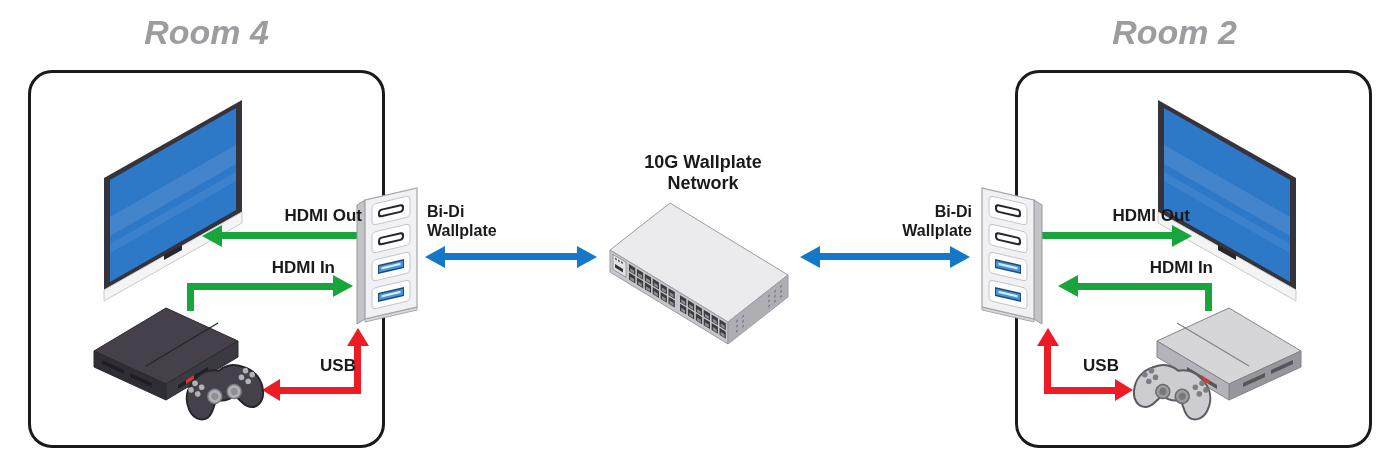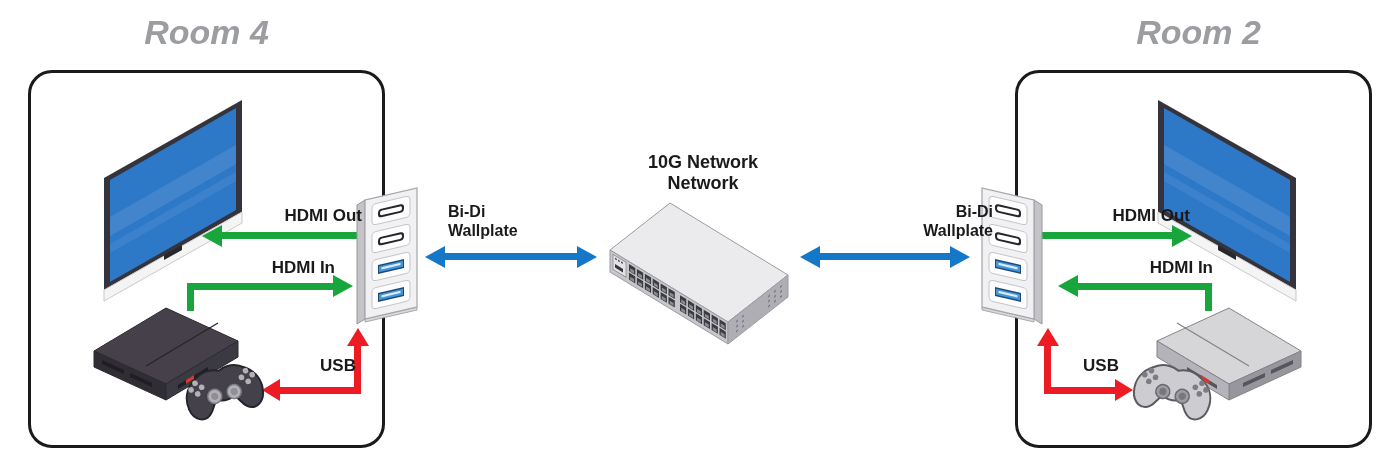--- a/index.html
+++ b/index.html
@@ -2,21 +2,21 @@
 <html><head>
 <meta charset="utf-8">
 <style>
   html,body{margin:0;padding:0;background:#ffffff;}
   .canvas{position:relative;width:1400px;height:471px;background:#ffffff;overflow:hidden;
           font-family:"Liberation Sans",sans-serif;}
   .room-box{position:absolute;box-sizing:border-box;border:3px solid #1a1a1a;border-radius:24px;background:transparent;z-index:0;}
   .room-title{position:absolute;text-align:center;font-size:34px;font-weight:bold;font-style:italic;color:#9b9da1;z-index:5;}
   .lbl{position:absolute;font-weight:bold;color:#1a1a1a;font-size:17px;line-height:20px;z-index:6;}
   .lbl.center{text-align:right;}
-  .lbl.small{font-size:16px;line-height:19px;margin-left:21px;}
+  .lbl.small{font-size:16px;line-height:19px;}
   .lbl.right{text-align:right;}
   .lbl.netlbl{font-size:18px;line-height:21px;text-align:center;}
   .shaft{position:absolute;z-index:2;}
   .shaft.g{background:#17a53c;}
   .shaft.r{background:#ed1c24;}
   .shaft.b{background:#1577c8;}
   .tri{position:absolute;width:0;height:0;z-index:2;}
   .tri.left.g{border-top:11px solid transparent;border-bottom:11px solid transparent;border-right:20px solid #17a53c;}
   .tri.right.g{border-top:11px solid transparent;border-bottom:11px solid transparent;border-left:20px solid #17a53c;}
   .tri.left.r{border-top:11px solid transparent;border-bottom:11px solid transparent;border-right:18px solid #ed1c24;}
@@ -131,21 +131,21 @@
   <div class="lbl small" style="left:427px;top:202px;width:120px;">
     <div>Bi-Di</div>
     <div>Wallplate</div>
   </div>
 
   <div class="tri left b" style="left:425px;top:246px;"></div>
   <div class="shaft b" style="left:444px;top:253px;width:134px;height:7px;"></div>
   <div class="tri right b" style="left:577px;top:246px;"></div>
 
   <div class="lbl netlbl" style="left:603px;top:152px;width:200px;">
-    <div>10G Network</div>
+    <div>10G Wallplate</div>
     <div>Network</div>
   </div>
 
   <div class="dev" style="left:606px;top:196px;">
     <svg width="190" height="150" viewBox="0 0 190 150">
       <polygon points="4,54 64,7 182,79 122,126" fill="#ebebed" stroke="#9b9ba1" stroke-width="1"></polygon>
       <polygon points="4,54 122,126 122,148 4,76" fill="#c6c6cb" stroke="#9b9ba1" stroke-width="1"></polygon>
       <polygon points="122,126 182,79 182,101 122,148" fill="#aeaeb4" stroke="#9b9ba1" stroke-width="1"></polygon>
       <g transform="translate(4,54) skewY(31.4)">
         <rect x="3" y="2.5" width="13" height="15" fill="#e4e4e7" stroke="#8b8b90" stroke-width="0.8"></rect>
@@ -223,21 +223,21 @@
           <rect x="46" y="15" width="2" height="2" fill="#808086"></rect>
           <rect x="52" y="15" width="2" height="2" fill="#808086"></rect>
       </g>
     </svg>
   </div>
 
   <div class="tri left b" style="left:800px;top:246px;"></div>
   <div class="shaft b" style="left:819px;top:253px;width:132px;height:7px;"></div>
   <div class="tri right b" style="left:950px;top:246px;"></div>
 
-  <div class="room-title" style="left:1020px;top:13px;width:357px;">Room 2</div>
+  <div class="room-title" style="left:996px;top:13px;width:357px;">Room 2</div>
   <div class="room-box" style="left:1015px;top:70px;width:357px;height:378px;"></div>
 
   <div class="lbl small right" style="left:852px;top:202px;width:120px;">
     <div>Bi-Di</div>
     <div>Wallplate</div>
   </div>
 
   <div class="dev plate mirror" style="left:977px;top:186px;">
     <svg width="70" height="142" viewBox="0 0 70 142">
       <polygon points="5,19 13,14 13,133 5,138" fill="#c3c3c8" stroke="#97979c" stroke-width="1"></polygon>

